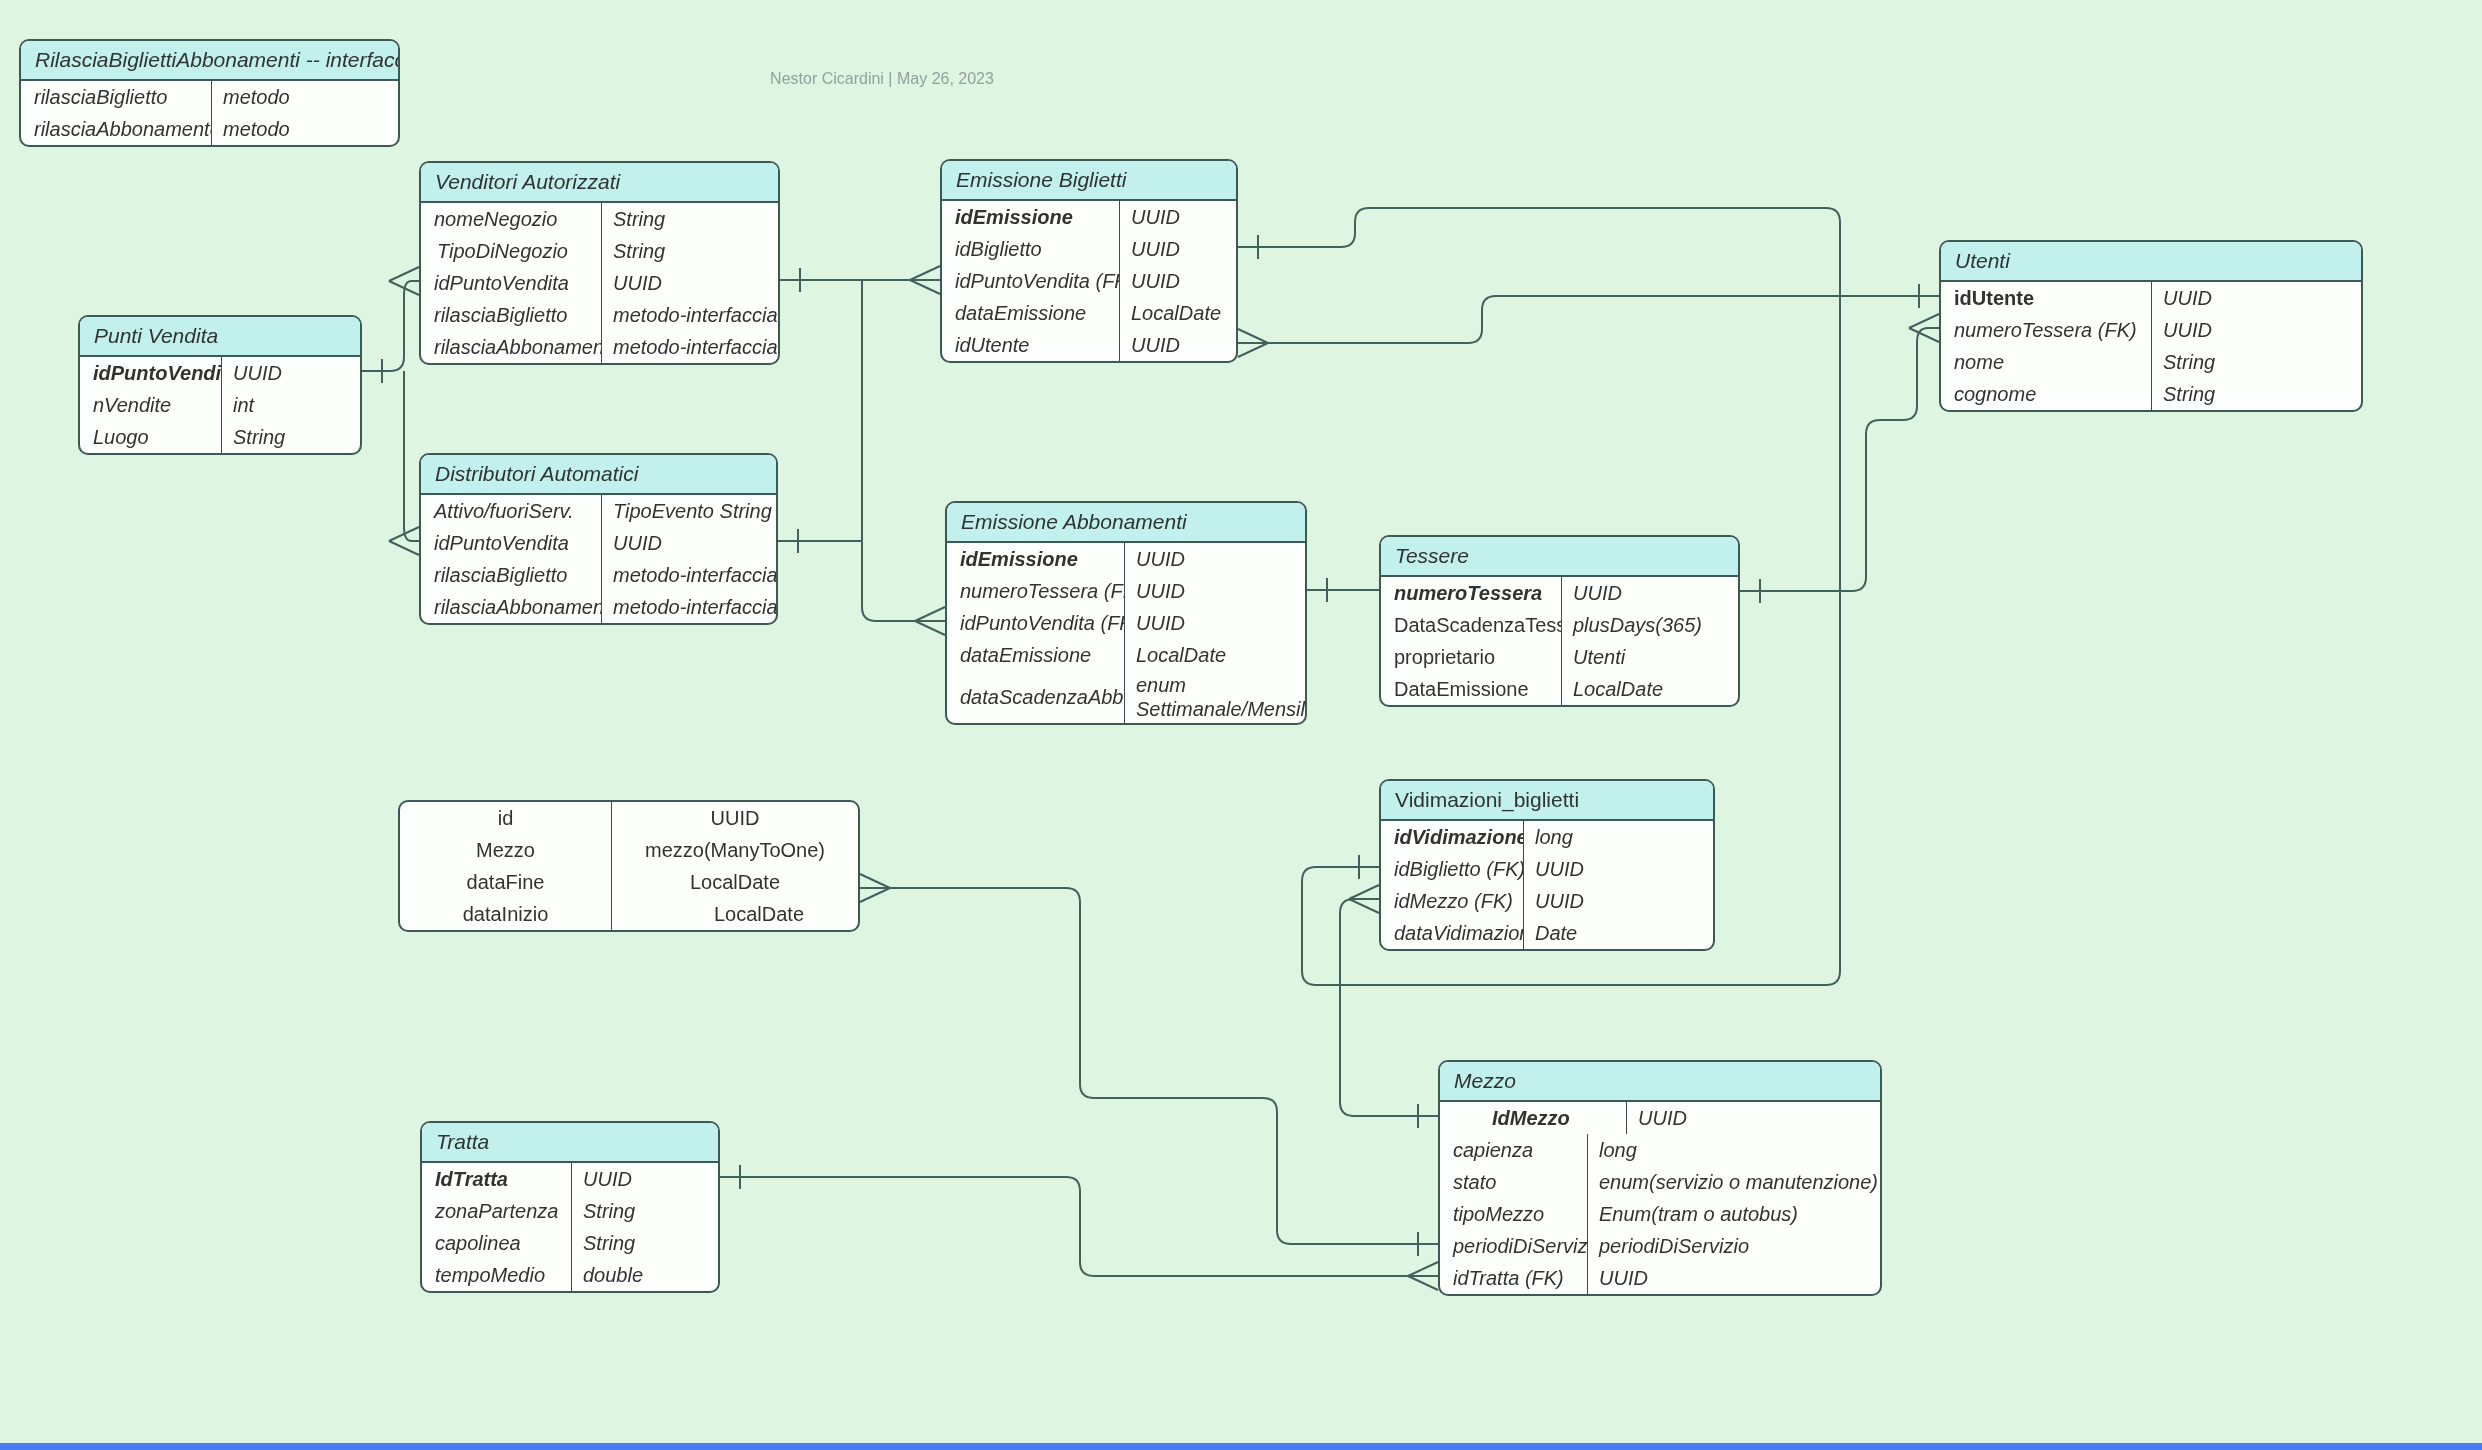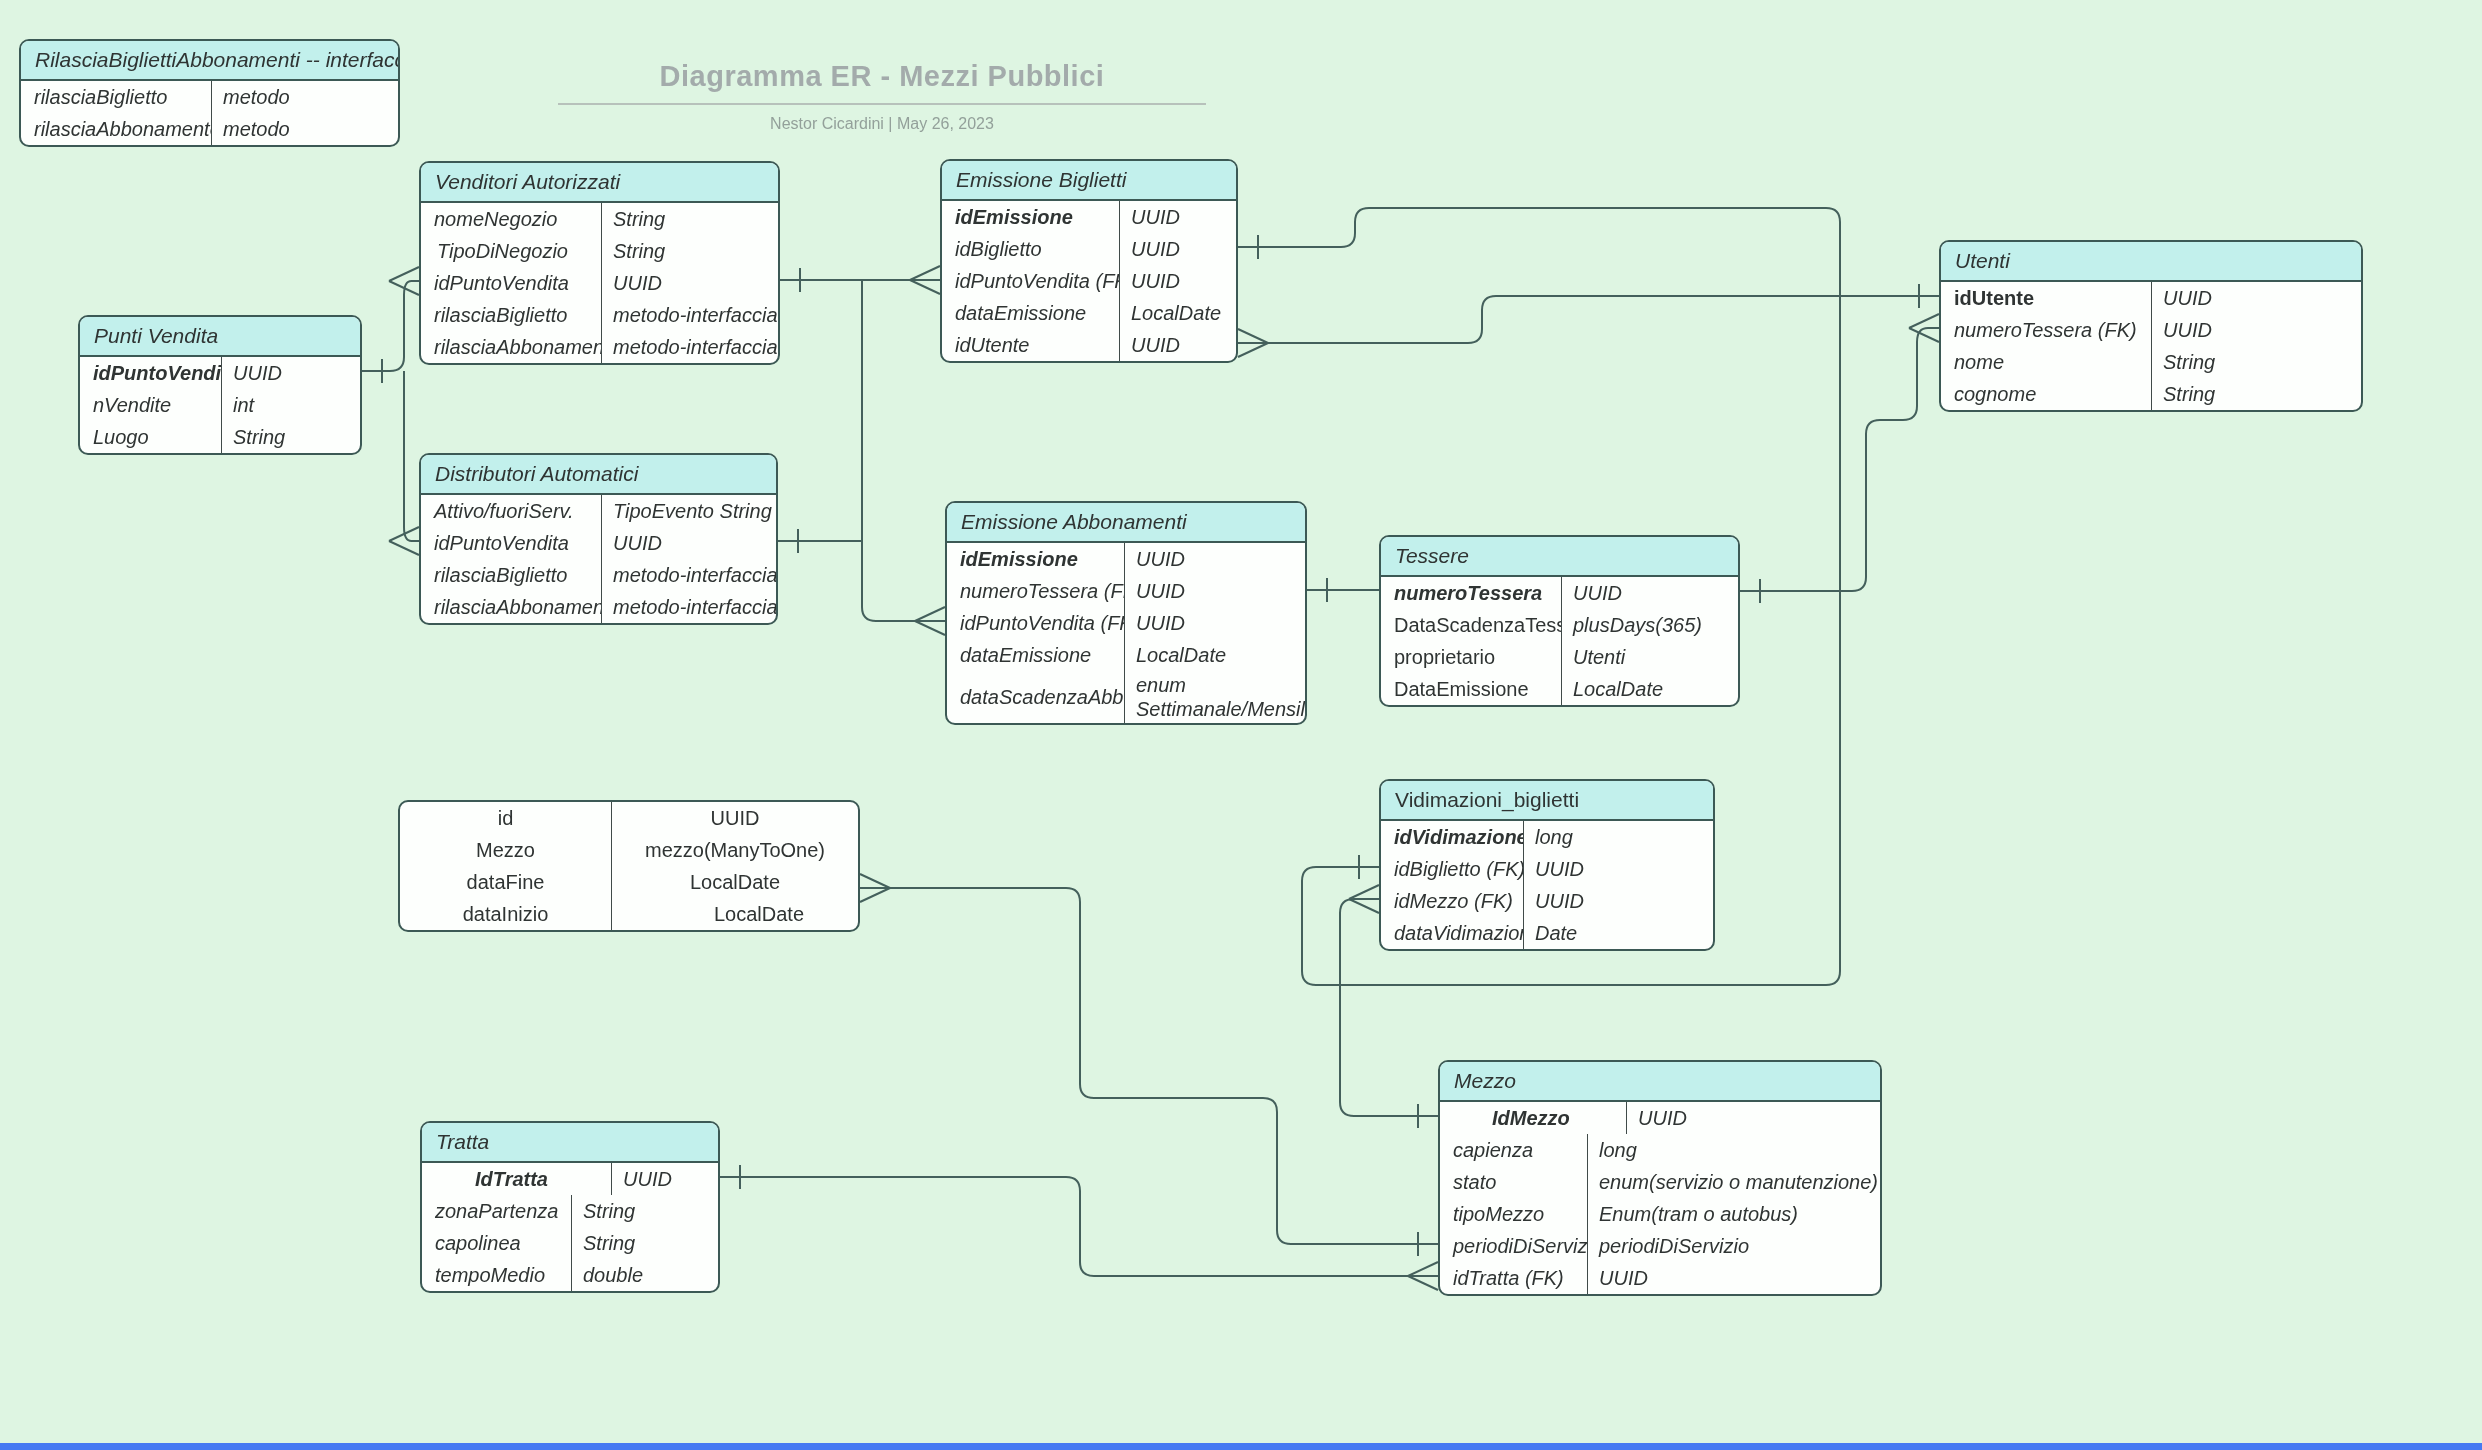--- a/index.html
+++ b/index.html
@@ -112,21 +112,20 @@
         <line x1="1418" y1="1256" x2="1418" y2="1232" stroke="#44605c" stroke-width="2"></line>
       </g>
       <g>
         <path d="M720 1177 L1066 1177 Q1080 1177 1080 1191 L1080 1262 Q1080 1276 1094 1276 L1438 1276" fill="none" stroke="#44605c" stroke-width="2" stroke-linejoin="round"></path>
         <line x1="740" y1="1165" x2="740" y2="1189" stroke="#44605c" stroke-width="2"></line>
         <line x1="1408" y1="1276" x2="1438" y2="1290" stroke="#44605c" stroke-width="2"></line>
         <line x1="1408" y1="1276" x2="1438" y2="1262" stroke="#44605c" stroke-width="2"></line>
       </g>
     </svg>
   <div id="title-block">
-    <div id="page-title">Diagramma ER - Mezzi Pubblici</div>
     <div id="page-subtitle">Nestor Cicardini  |  May 26, 2023</div>
   </div>
   <div id="tables-layer">
       <div class="etable" style="left: 19px; top: 39px; width: 381px;">
         <div class="ehead" style="font-style: italic;">RilasciaBigliettiAbbonamenti   --   interfaccia</div>
         <div class="erow" style="height: 32px;">
           <div class="cell cname" style="width: 191px; font-style: italic;">rilasciaBiglietto</div>
           <div class="cell ctype" style="font-style: italic;">metodo</div>
         </div>
         <div class="erow" style="height: 32px;">
@@ -308,21 +307,21 @@
           <div class="cell cname" style="width: 212px; font-style: normal;">dataFine</div>
           <div class="cell ctype" style="font-style: normal;">LocalDate</div>
         </div>
         <div class="erow row-center" style="height: 32px; gap: 48px;">
           <div class="cell cname" style="width: 212px; font-style: normal;">dataInizio</div>
           <div class="cell ctype" style="font-style: normal;">LocalDate</div>
         </div>
       </div>
       <div class="etable" style="left: 420px; top: 1121px; width: 300px;">
         <div class="ehead" style="font-style: italic;">Tratta</div>
-        <div class="erow" style="height: 32px; margin-left: 40px;">
+        <div class="erow" style="height: 32px;">
           <div class="cell cname" style="width: 150px; font-weight: bold; font-style: italic;">IdTratta</div>
           <div class="cell ctype" style="font-style: italic;">UUID</div>
         </div>
         <div class="erow" style="height: 32px;">
           <div class="cell cname" style="width: 150px; font-style: italic;">zonaPartenza</div>
           <div class="cell ctype" style="font-style: italic;">String</div>
         </div>
         <div class="erow" style="height: 32px;">
           <div class="cell cname" style="width: 150px; font-style: italic;">capolinea</div>
           <div class="cell ctype" style="font-style: italic;">String</div>

